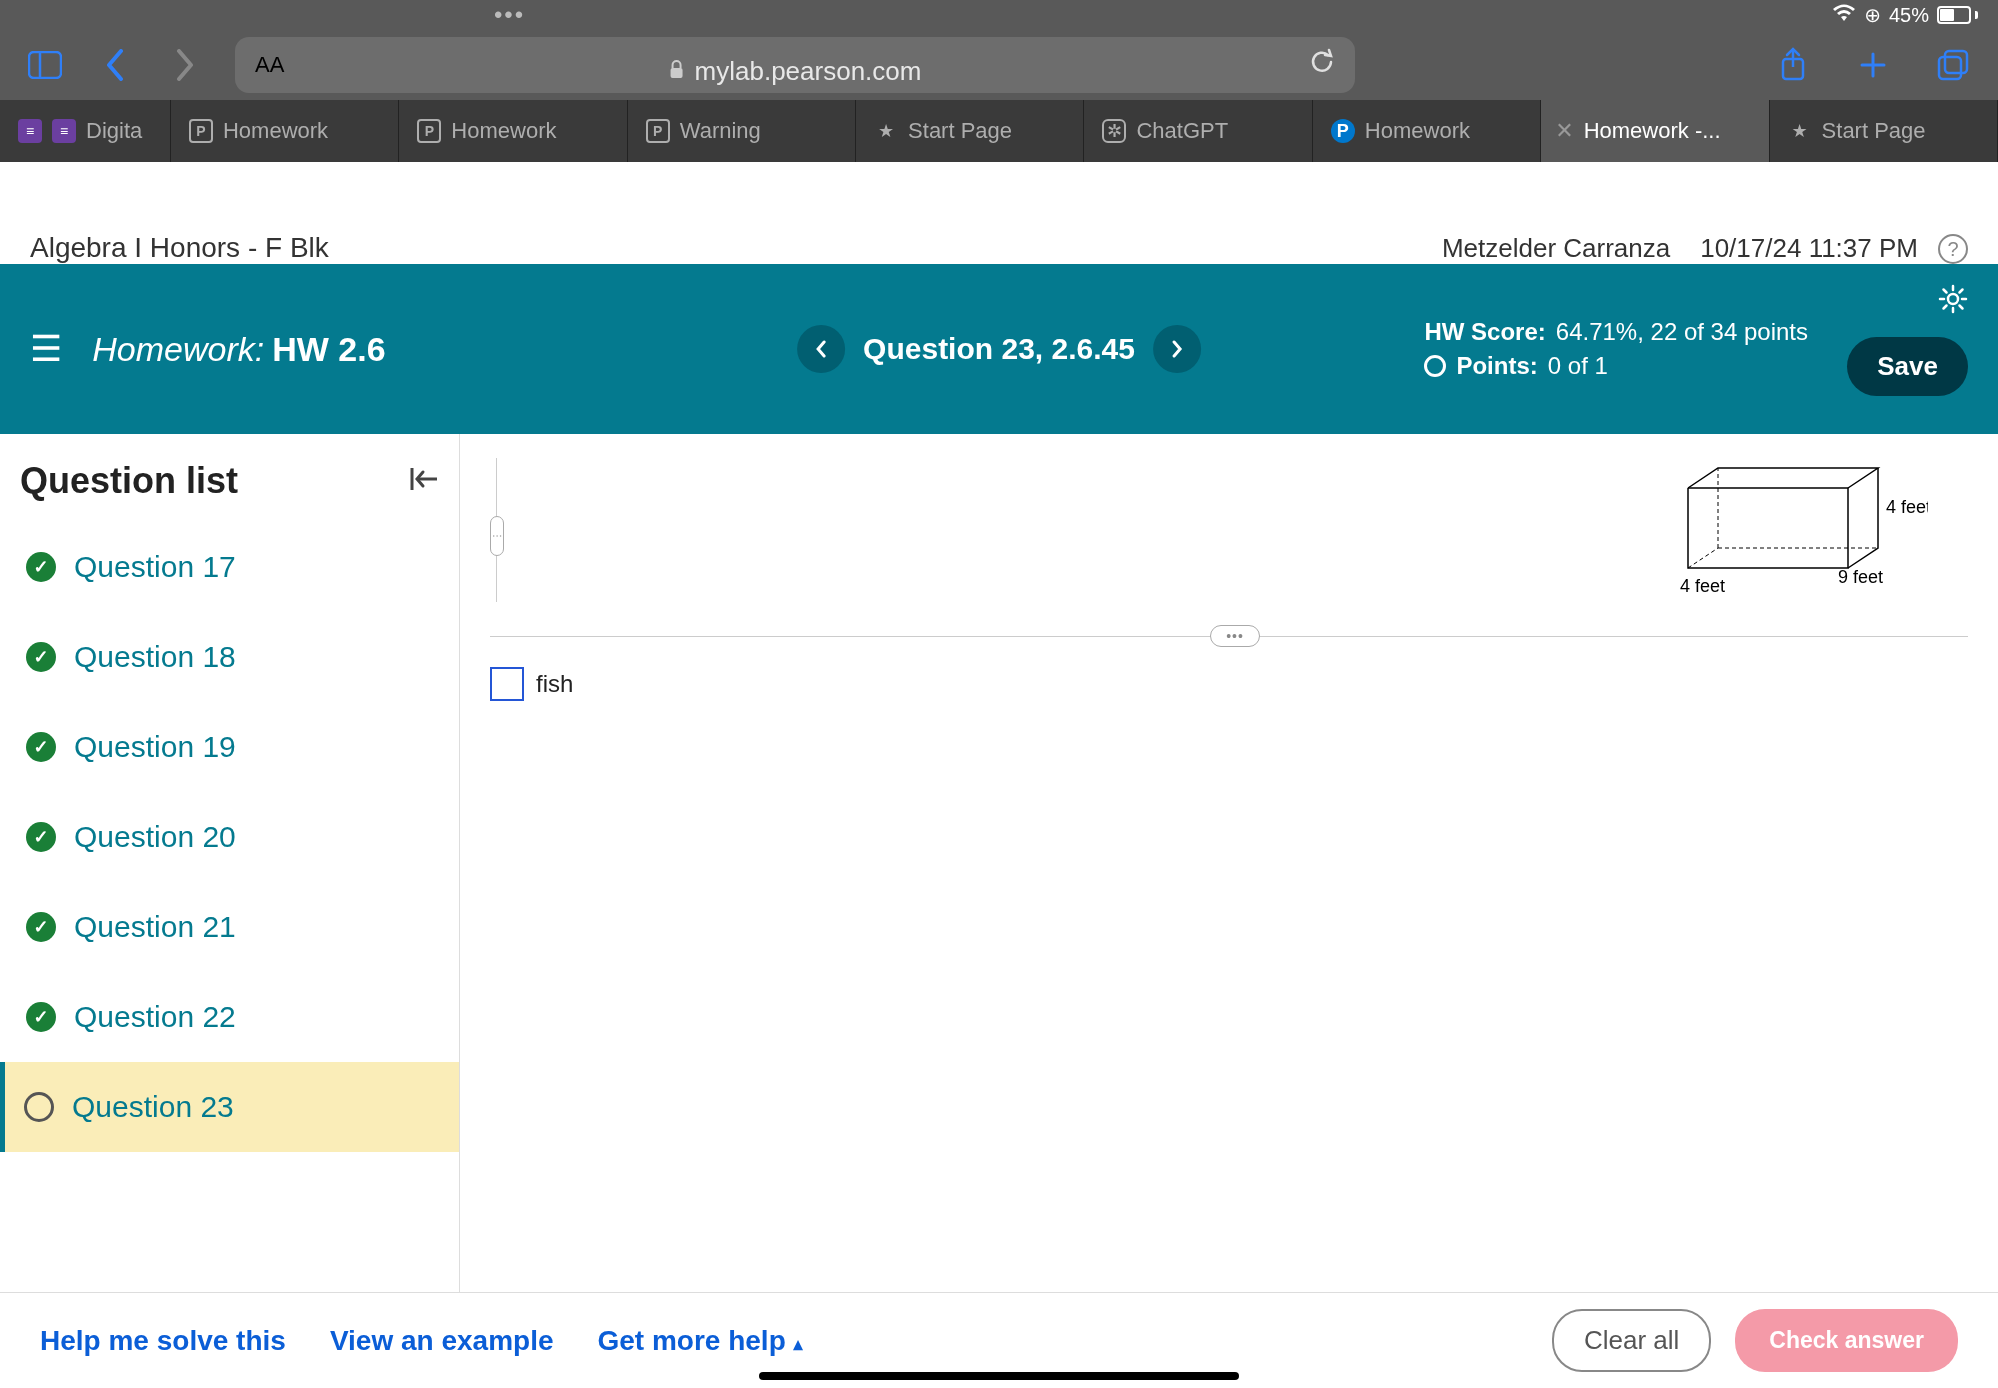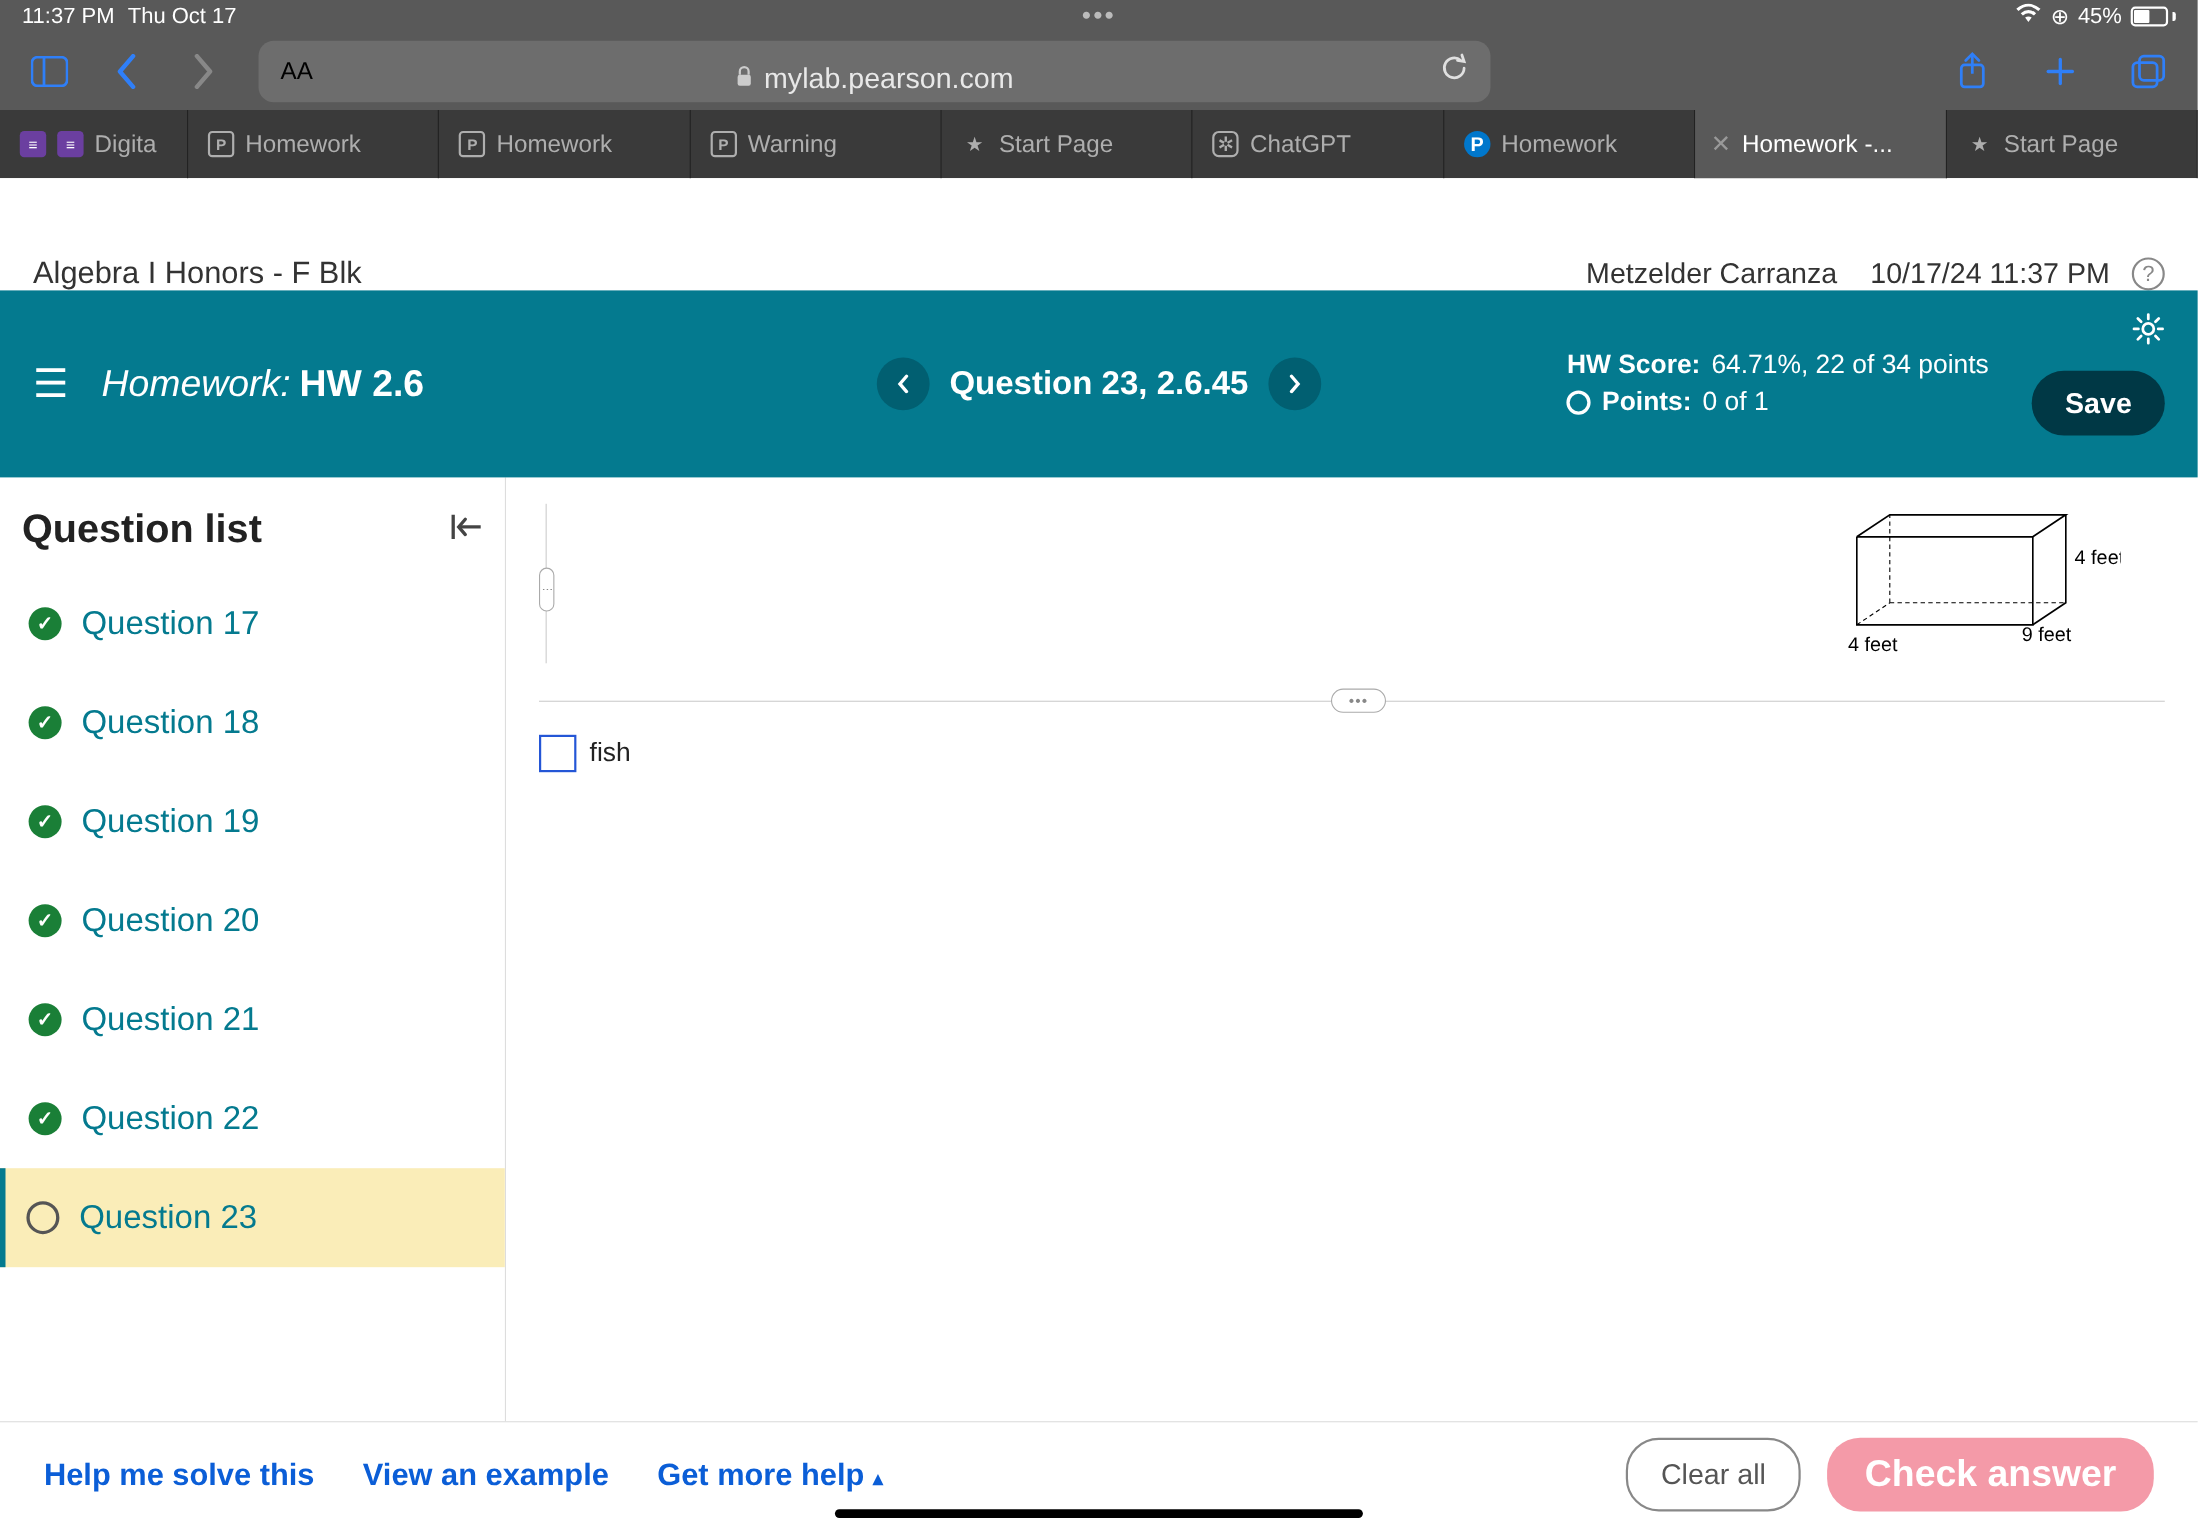--- a/index.html
+++ b/index.html
@@ -82,32 +82,28 @@
 .hr-handle { position: absolute; left: 720px; top: -11px; width: 50px; height: 22px; border: 1px solid #aaa; border-radius: 11px; background: #fff; display:flex; align-items:center; justify-content:center; color:#888; font-size:14px; letter-spacing:1px; }
 .answer-row { display: flex; align-items: center; gap: 12px; font-size: 24px; color: #222; }
 .answer-box { width: 34px; height: 34px; border: 2px solid #2456d6; background: #fff; }
 
 
 .bottom-bar { height: 96px; border-top: 1px solid #ddd; display: flex; align-items: center; padding: 0 40px; gap: 44px; }
 .link-btn { color: #0b5ed7; font-size: 28px; font-weight: 600; background: none; border: none; }
 .link-btn .caret { font-size: 18px; }
 .bottom-right { margin-left: auto; display: flex; gap: 24px; }
 .clear-btn { background: #fff; border: 2px solid #888; color: #555; padding: 14px 30px; border-radius: 30px; font-size: 26px; font-weight: 500; }
-.check-btn { background: #f49aa8; color: #fff; padding: 14px 34px; border-radius: 30px; font-size: 34px; font-weight: 600; border: none; }
+.check-btn { background: #f49aa8; color: #fff; padding: 14px 34px; border-radius: 30px; font-size: 23px; font-weight: 600; border: none; }
 
 .home-indicator { position: absolute; bottom: 8px; left: 50%; transform: translateX(-50%); width: 480px; height: 8px; background: #000; border-radius: 4px; }
 </style>
 </head>
 <body>
 
 <div class="status-bar">
-  <div class="status-left">
-    <span>11:37 PM</span>
-    <span>Thu Oct 17</span>
-  </div>
   <div class="status-center">•••</div>
   <div class="status-right">
     <span>
       <svg width="24" height="18" viewBox="0 0 24 18">
           <path d="M12 17 L9 13 Q12 11 15 13 Z M5 9 Q12 3 19 9 L17 11 Q12 7 7 11 Z M1 5 Q12 -4 23 5 L21 7 Q12 -1 3 7 Z" fill="#fff"></path>
         </svg>
     </span>
     <span>⊕</span>
     <span>45%</span>
     <span class="battery">

